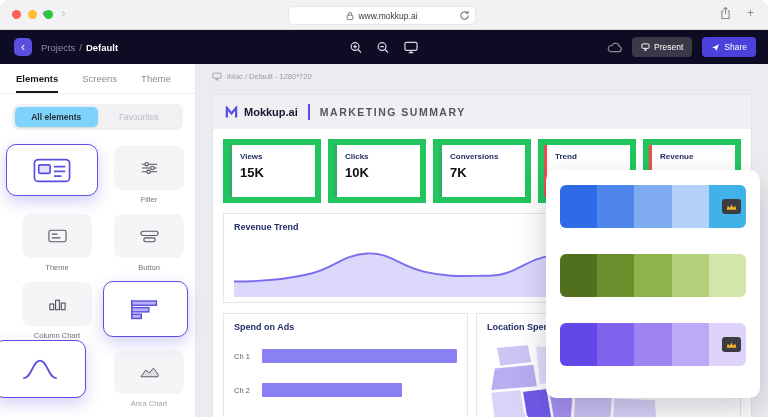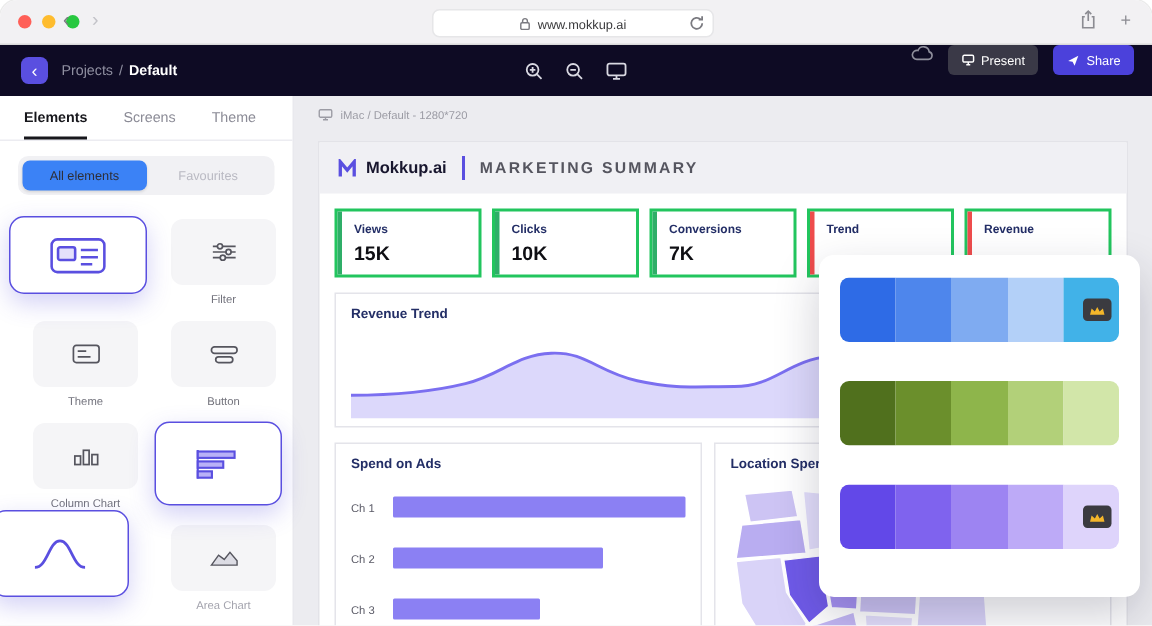--- a/index.html
+++ b/index.html
@@ -18,32 +18,32 @@
   .url-bar .reload{position:absolute;right:5px;top:3px;line-height:0}
   .browser-right{position:absolute;right:14px;top:6px;display:flex;gap:16px;align-items:center;color:#8c8c92;font-size:12px}
 
   
   .app-header{position:absolute;top:30px;left:0;right:0;height:34px;background:#0e0b24}
   .hdr-left{position:absolute;left:14px;top:0;height:34px;display:flex;align-items:center;gap:9px}
   .back-btn{width:18px;height:18px;border-radius:5px;color:#fff;font-size:12px;display:flex;align-items:center;justify-content:center;line-height:1}
   .crumbs{font-size:9.5px;color:#8f8fa0;display:flex;gap:4px}
   .crumbs .page{color:#fff;font-weight:bold}
   .hdr-center{position:absolute;left:50%;top:0;transform:translateX(-50%);height:34px;display:flex;align-items:center;gap:14px;color:#d9d9e2}
-  .hdr-right{position:absolute;right:12px;top:0;height:34px;display:flex;gap:10px}
+  .hdr-right{position:absolute;right:12px;top:0;height:34px;display:flex;align-items:center;gap:10px}
   .hdr-btn{height:20px;padding:0 9px;border-radius:4px;display:flex;align-items:center;gap:4px;color:#fff;font-size:8.5px;border:none;cursor:pointer}
   .cloud{color:#8f8f9c;line-height:0}
 
   
   .sidebar{position:absolute;left:0;top:64px;width:196px;bottom:0;background:#fff;border-right:1px solid #e9e9ee}
   .side-tabs{position:absolute;top:0;left:0;right:0;height:30px;border-bottom:1px solid #ececf1;display:flex;align-items:center;gap:24px;padding-left:16px;font-size:9.5px;color:#8b8b96}
   .side-tab.active{color:#17171c;font-weight:bold;position:relative}
   .side-tab.active:after{content:"";position:absolute;left:0;right:0;bottom:-9px;height:2px;background:#17171c}
   .segmented{position:absolute;top:40px;left:12px;right:12px;height:26px;background:#f1f1f4;border-radius:7px;padding:3px;display:flex}
   .segment{flex:1;display:flex;align-items:center;justify-content:center;font-size:8.5px;color:#b9b9c2;border-radius:5px}
-  .segment.active{background:#3b82f6;color:#2e2e36;font-weight:normal;box-shadow:0 1px 2px rgba(0,0,0,.12)}
+  .segment.active{background:#7dd3fc;color:#2e2e36;font-weight:bold;box-shadow:0 1px 2px rgba(0,0,0,.12)}
   .tile-grid{position:absolute;top:82px;left:16px;display:grid;grid-template-columns:82px 82px;grid-auto-rows:68px;column-gap:10px}
   .tile-cell{display:flex;flex-direction:column;align-items:center}
   .tile{width:70px;height:44px;background:#f5f5f7;border-radius:8px;display:flex;align-items:center;justify-content:center;color:#55555e}
   .tile-label{margin-top:5px;font-size:7.5px;color:#72727c;text-align:left}
   .tile-label.dim{color:#a3a3ad}
 
   
   .float-card{position:absolute;background:#fff;border:1.5px solid #5a4fe0;border-radius:10px;box-shadow:0 6px 16px rgba(80,70,220,.25);display:flex;align-items:center;justify-content:center;z-index:9;color:#5a4fe0}
   .float-image{left:6px;top:144px;width:92px;height:52px}
   .float-bar{left:103px;top:281px;width:85px;height:56px}
@@ -52,21 +52,21 @@
   
   .canvas{position:absolute;left:196px;top:64px;right:0;bottom:0;background:#ececf0}
   .device-label{position:absolute;left:16px;top:8px;display:flex;gap:5px;font-size:7.5px;color:#9b9ba4}
   .dashboard{position:absolute;left:16px;top:30px;width:540px;height:420px;background:#fff;border:1px solid #e3e3e8}
   .dash-header{height:34px;background:#f0f0f4;display:flex;align-items:center;padding:0 12px}
   .brand{margin-left:6px;font-size:11px;font-weight:bold;color:#18162e}
   .dash-divider{width:2px;height:16px;margin:0 10px}
   .dash-title{font-size:10.5px;font-weight:bold;color:#55555f;letter-spacing:1.5px}
   .dash-body{padding:10px}
   .kpi-row{display:flex;gap:7px}
-  .kpi-card{flex:1;height:46px;border:2px solid #22c55e;position:relative;padding:7px 8px 7px 11px;background:#fff}
+  .kpi-card{flex:1;height:64px;border:6px solid #22c55e;position:relative;padding:7px 8px 7px 11px;background:#fff}
   .kpi-accent{position:absolute;left:0;top:0;bottom:0;width:3px}
   .kpi-label{font-size:8px;font-weight:bold;color:#232e66}
   .kpi-value{margin-top:4px;font-size:13px;font-weight:bold;color:#0f0f14}
   .panel{border:1px solid #e4e4ea;background:#fff;padding:8px 10px}
   .panel-title{font-size:9px;font-weight:bold;color:#232e66}
   .revenue-card{margin-top:10px;height:90px}
   .rev-chart{width:100%;height:60px;margin-top:5px;display:block}
   .bottom-row{display:flex;gap:8px;margin-top:10px}
   .spend-card{width:245px;height:160px}
   .location-card{flex:1;height:160px;position:relative;overflow:hidden}

